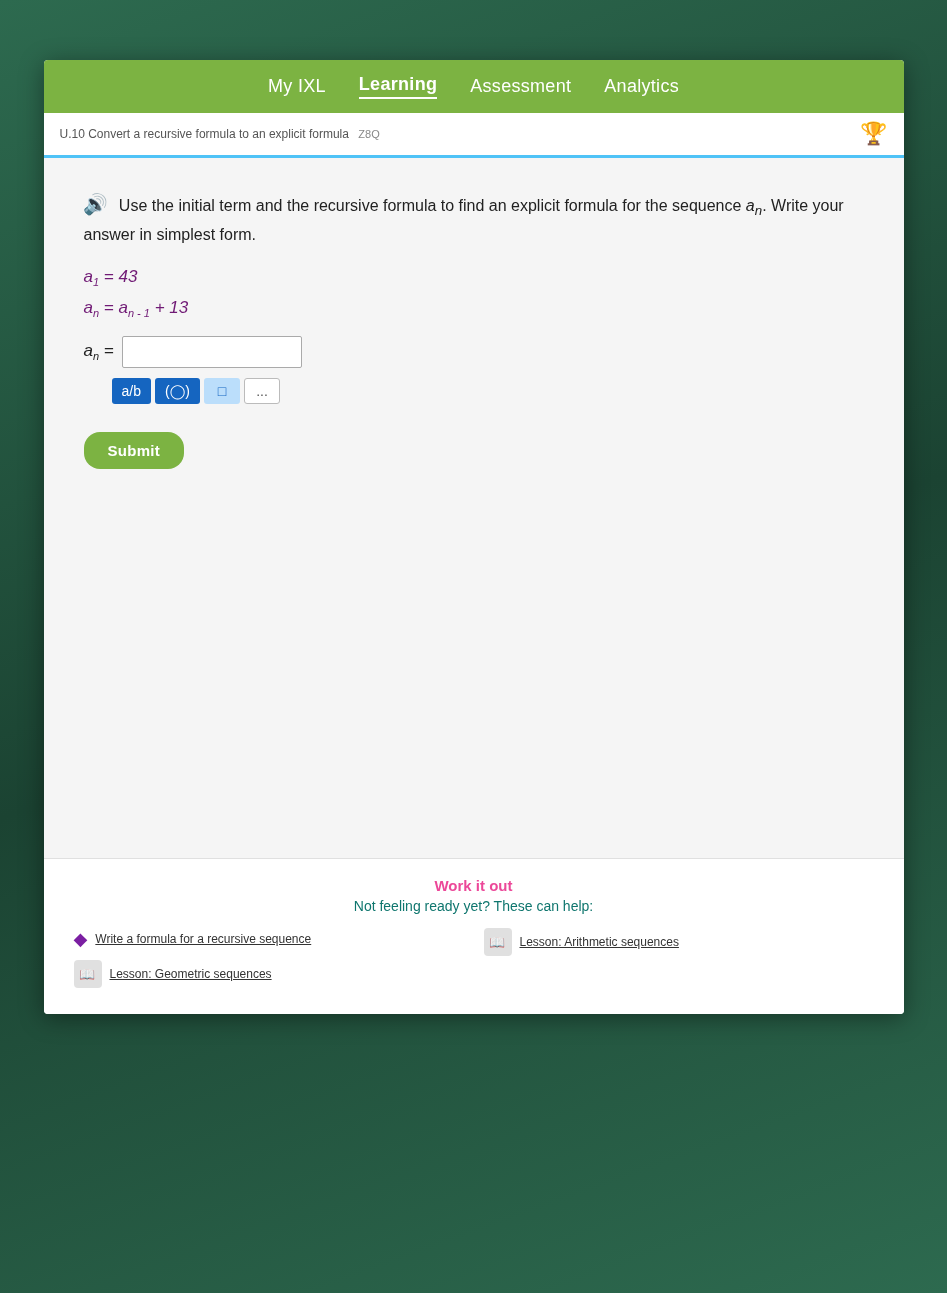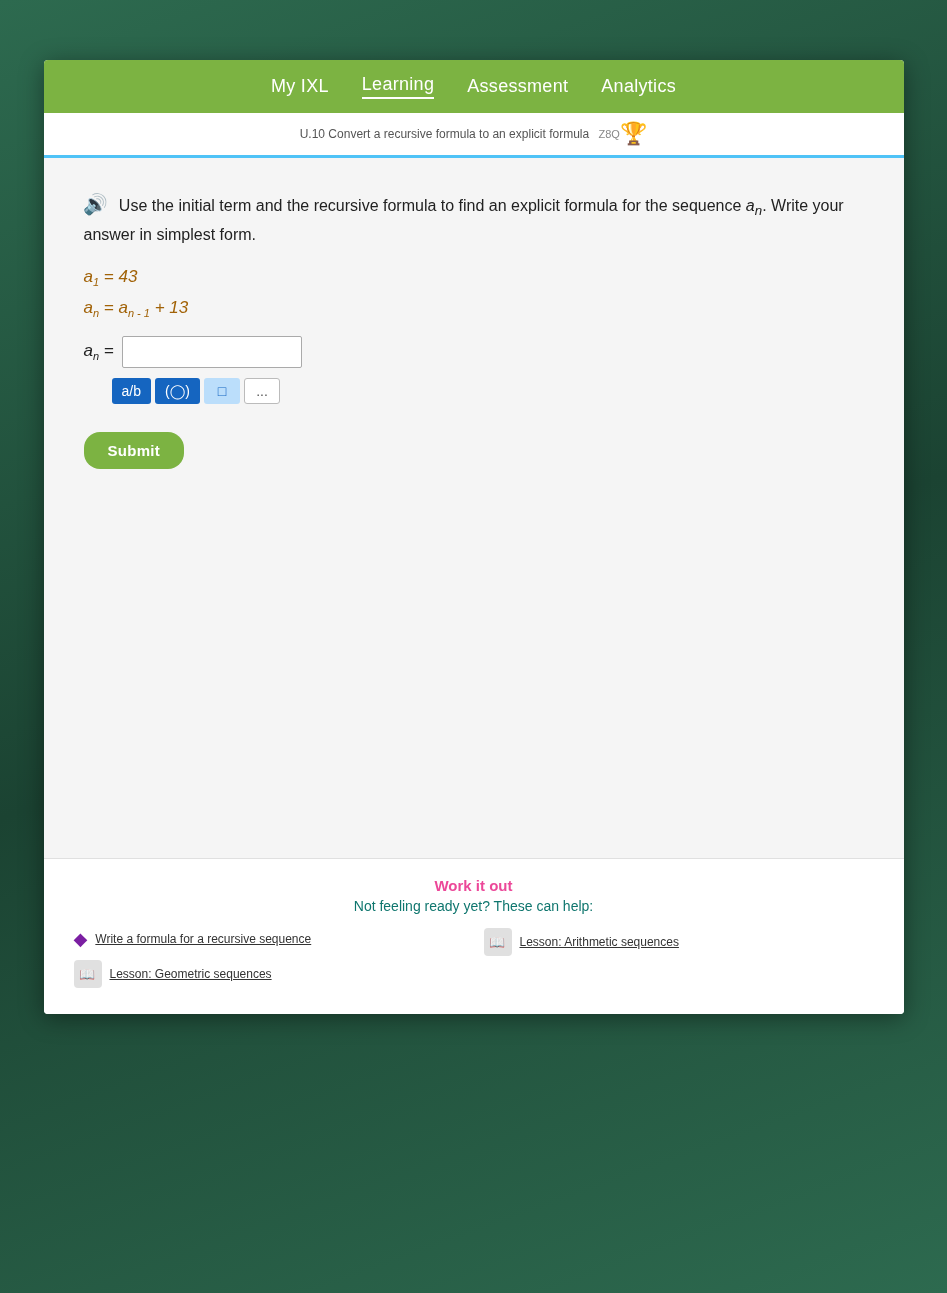--- a/index.html
+++ b/index.html
@@ -35,35 +35,35 @@
     .nav-item {
       color: #fff;
       font-size: 18px;
       font-weight: 500;
       cursor: pointer;
       text-decoration: none;
       letter-spacing: 0.3px;
     }
     .nav-item.active {
       color: #fff;
-      font-weight: 400;
+      font-weight: 700;
       border-bottom: 2px solid #fff;
       padding-bottom: 2px;
     }
 
     
     .breadcrumb-bar {
       background: #fff;
       border-bottom: 3px solid #4fc3f7;
       padding: 8px 16px;
       font-size: 12px;
       color: #555;
       display: flex;
       align-items: center;
-      justify-content: center;
+      justify-content: space-between;
     }
     .breadcrumb-text {
       font-size: 12px;
       color: #555;
     }
     .breadcrumb-code {
       font-size: 11px;
       color: #888;
       margin-left: 6px;
     }
@@ -89,21 +89,21 @@
     .speaker-icon {
       color: #1565c0;
       font-size: 20px;
       margin-right: 6px;
       cursor: pointer;
     }
 
     .formula-block {
       margin: 10px 0 6px 0;
       font-size: 17px;
-      color: #a16207;
+      color: #701a75;
       font-style: italic;
     }
     .sub {
       font-size: 11px;
       vertical-align: sub;
     }
 
     .answer-row {
       display: flex;
       align-items: center;

